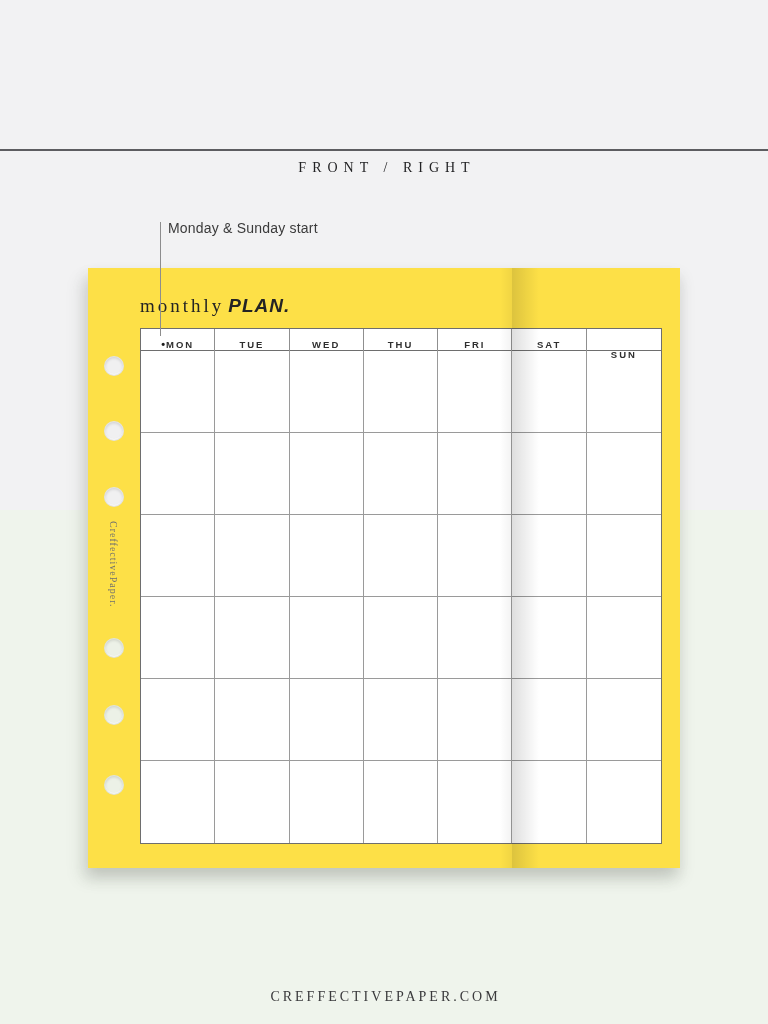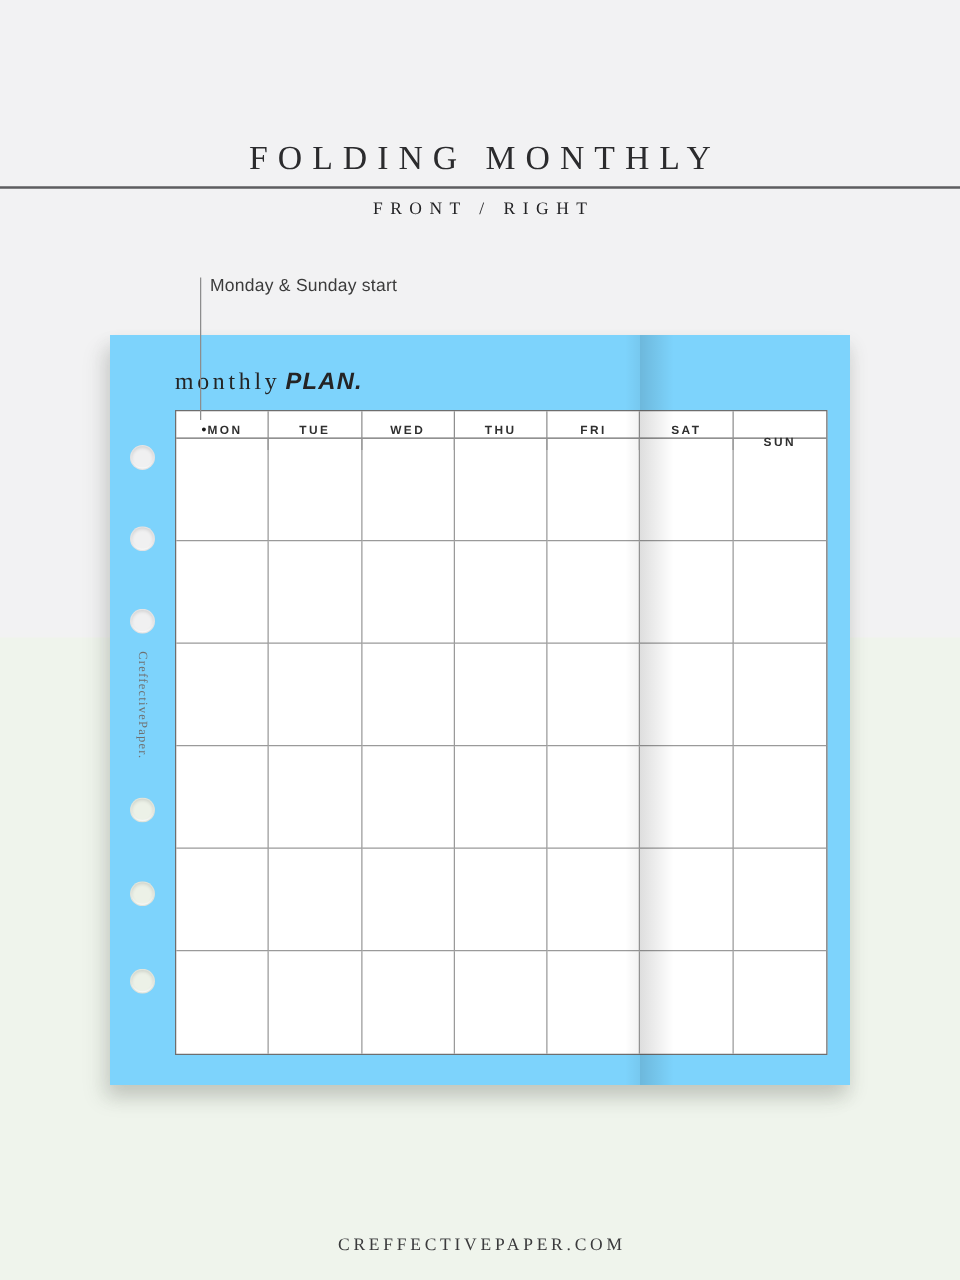--- a/index.html
+++ b/index.html
@@ -52,21 +52,21 @@
     letter-spacing: 6px;
     color: #232325;
     text-indent: 6px;
   }
 
   
   .sheet {
     position: absolute;
     left: 88px; top: 268px;
     width: 592px; height: 600px;
-    background: #7dd3fc;
+    background: #fde047;
     box-shadow: 0 9px 14px rgba(60,65,58,0.18), -7px 11px 16px rgba(60,65,58,0.10);
   }
 
   .hole {
     position: absolute;
     left: 16px;
     width: 20px; height: 20px;
     border-radius: 50%;
     box-shadow: inset 0 1px 3px rgba(0,0,0,0.14), inset 0 -1px 1px rgba(255,255,255,0.9);
     border: 1px solid rgba(0,0,0,0.05);
@@ -197,21 +197,20 @@
     text-indent: 3px;
   }
 </style>
 </head>
 <body>
 
 <div class="stage">
 
   <div class="bg-bottom"></div>
 
-  <h1 class="hdr-title">FOLDING MONTHLY</h1>
   <div class="hdr-rule"></div>
   <h2 class="hdr-subtitle">FRONT / RIGHT</h2>
 
   <div class="sheet">
 
     <span class="hole gray h1"></span>
     <span class="hole gray h2"></span>
     <span class="hole gray h3"></span>
     <span class="hole green h4"></span>
     <span class="hole green h5"></span>

